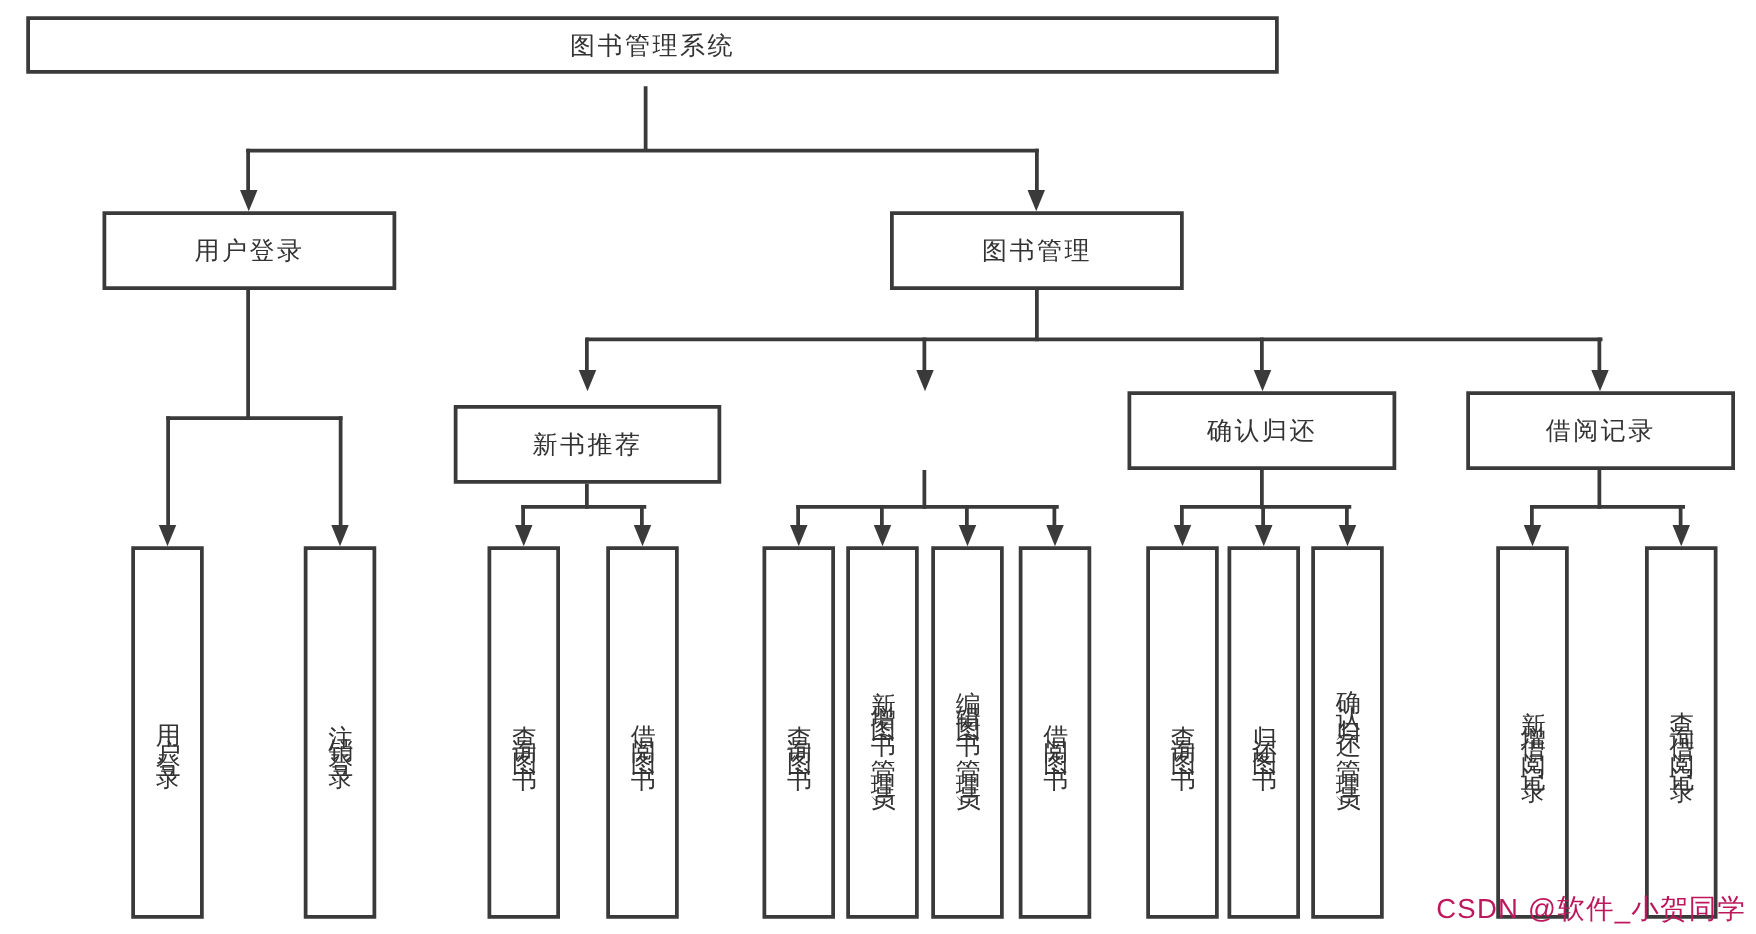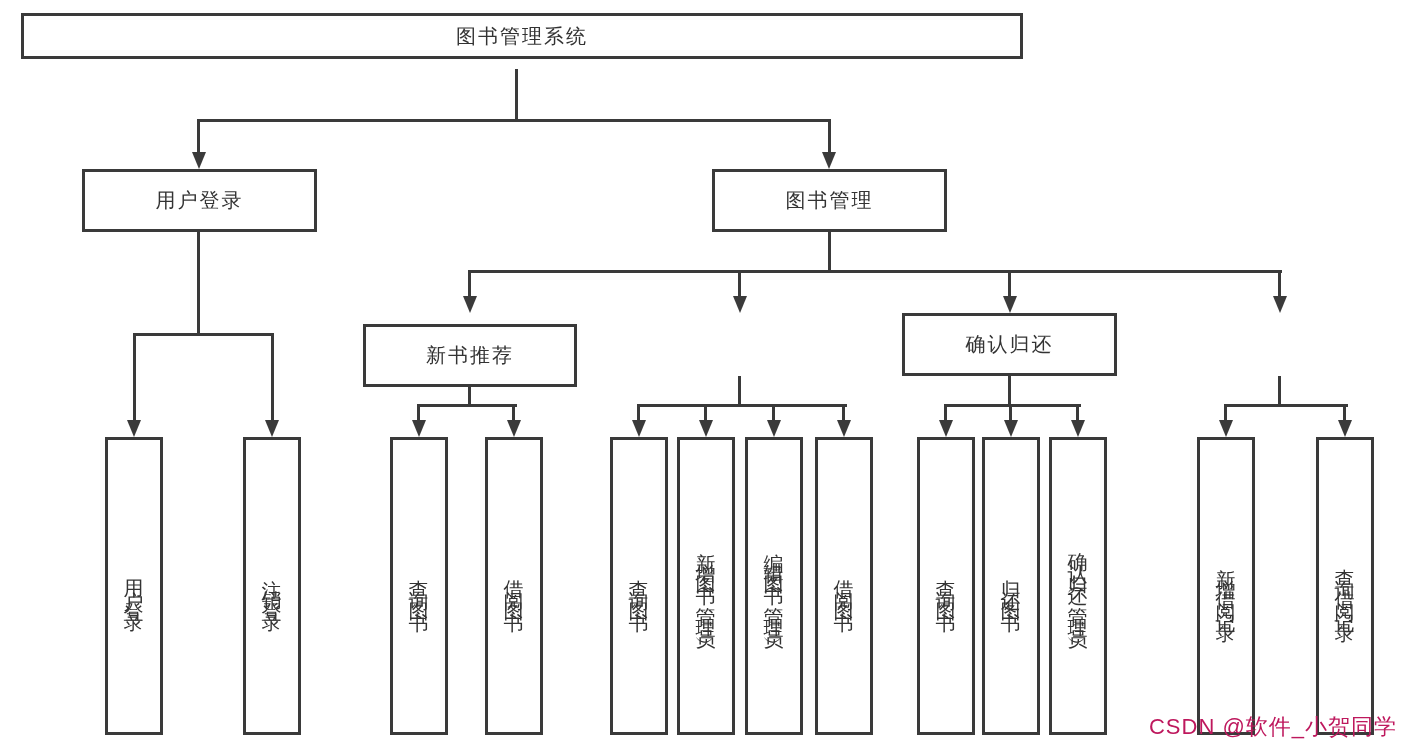--- a/index.html
+++ b/index.html
@@ -83,20 +83,23 @@
 
   <div class="node" style="left:363px;top:324px;width:214px;height:63px">
     <span>新书推荐</span>
   </div>
 
 
   <div class="node" style="left:902px;top:313px;width:215px;height:63px">
     <span>确认归还</span>
   </div>
 
+  <div class="node" style="left:1173px;top:313px;width:215px;height:63px">
+    <span>借阅记录</span>
+  </div>
 
   <div class="leaf" style="left:105px;top:437px;width:58px;height:298px">
     <span class="vtext">用户登录</span>
   </div>
   <div class="leaf" style="left:243px;top:437px;width:58px;height:298px">
     <span class="vtext">注销登录</span>
   </div>
 
   <div class="leaf" style="left:390px;top:437px;width:58px;height:298px">
     <span class="vtext">查询图书</span>

